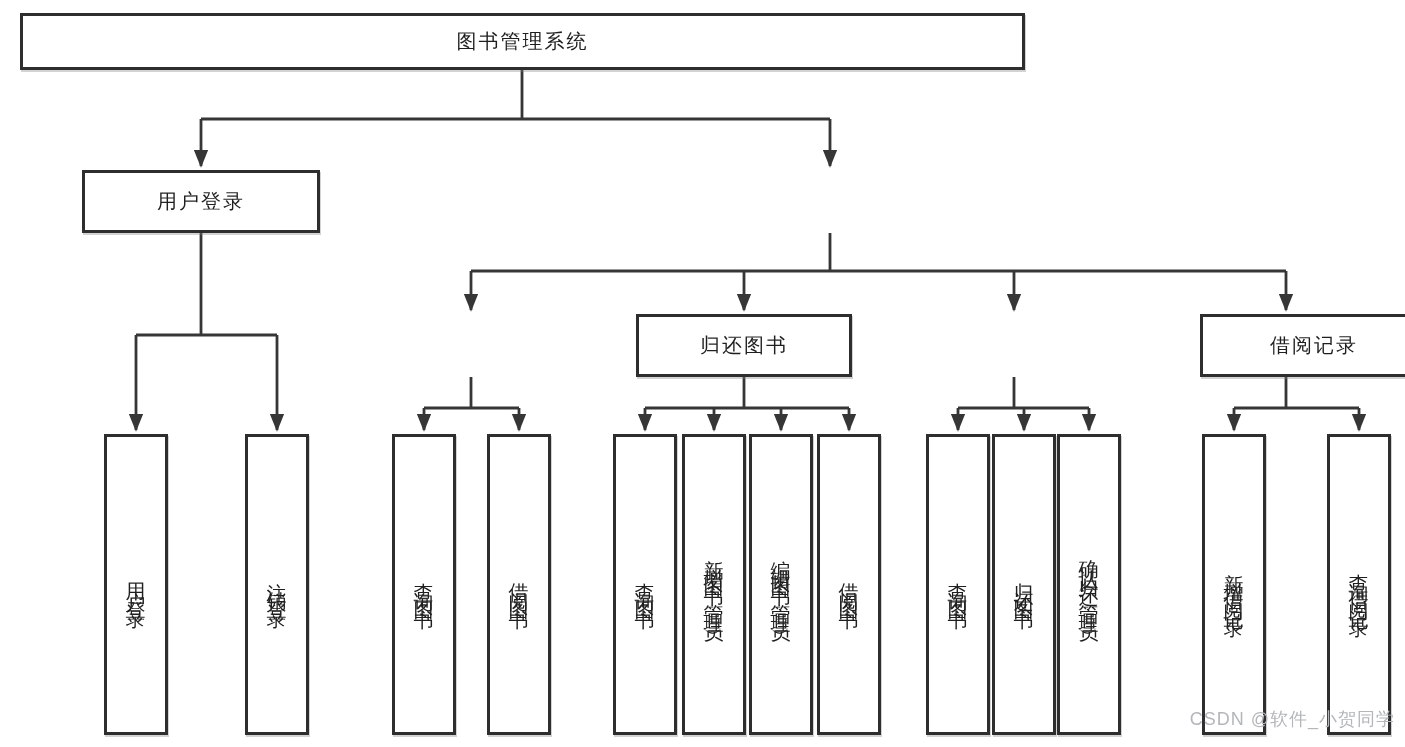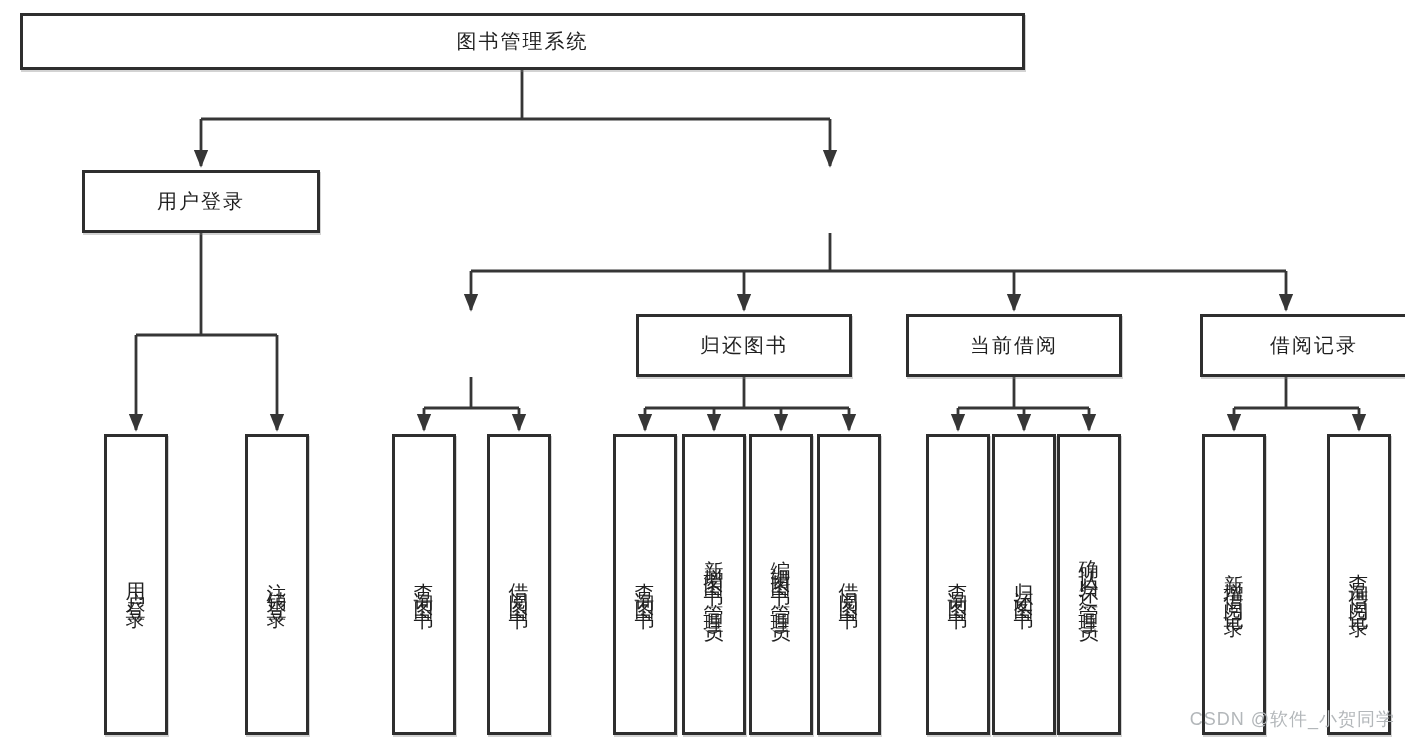--- a/index.html
+++ b/index.html
@@ -105,23 +105,20 @@
     <span class="h-label">图书管理系统</span>
   </div>
 
   <div class="node" style="left:82px;top:170px;width:238px;height:63px">
     <span class="h-label">用户登录</span>
   </div>
 
   <div class="node" style="left:636px;top:314px;width:216px;height:63px">
     <span class="h-label">归还图书</span>
   </div>
-  <div class="node" style="left:906px;top:314px;width:216px;height:63px">
-    <span class="h-label">当前借阅</span>
-  </div>
   <div class="node" style="left:1200px;top:314px;width:228px;height:63px">
     <span class="h-label">借阅记录</span>
   </div>
 
   <div class="node" style="left:104px;top:434px;width:64px;height:301px">
     <span class="v-label">用户登录</span>
   </div>
   <div class="node" style="left:245px;top:434px;width:64px;height:301px">
     <span class="v-label">注销登录</span>
   </div>

